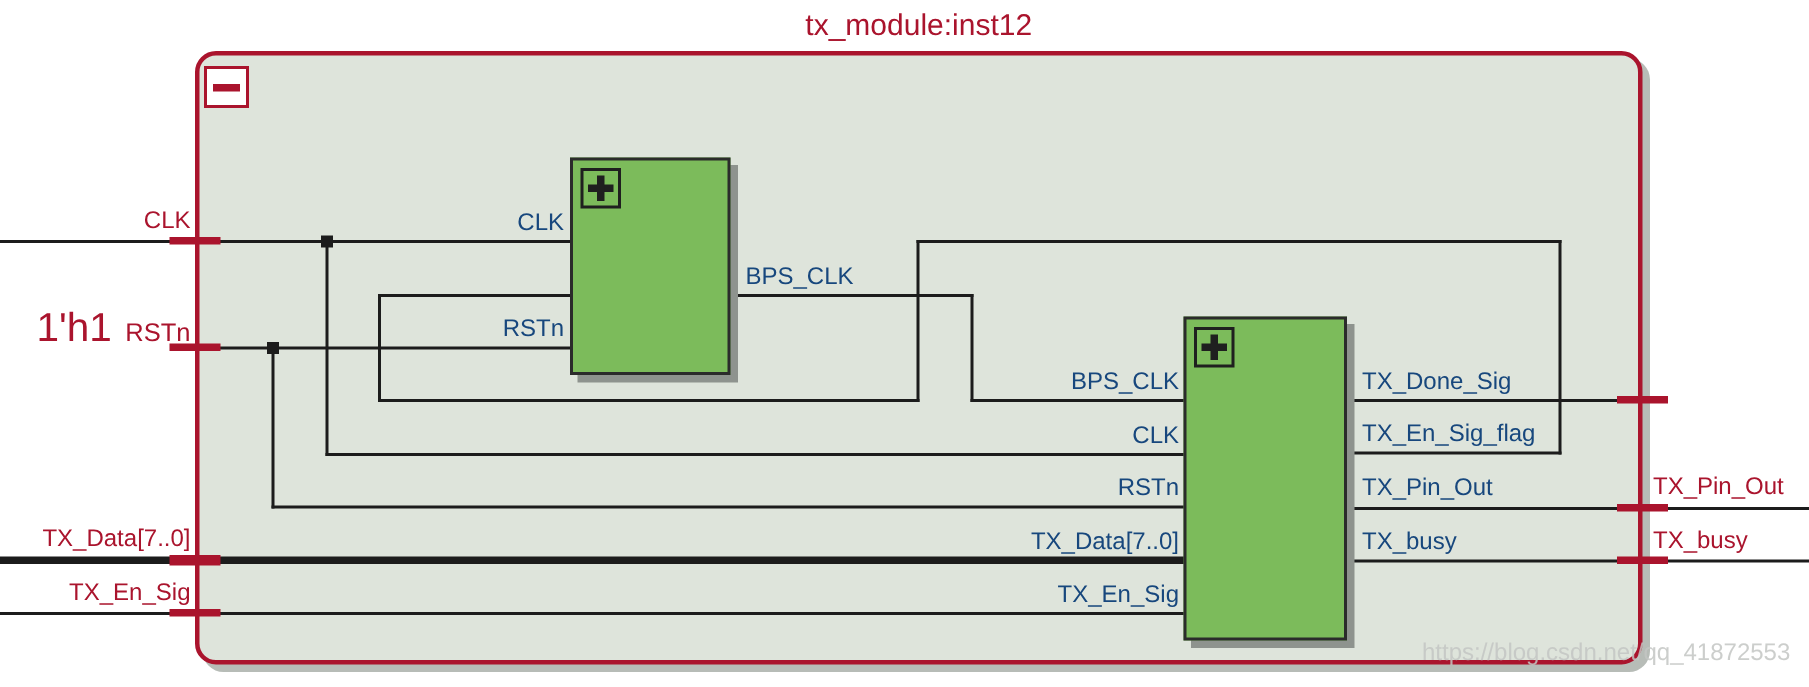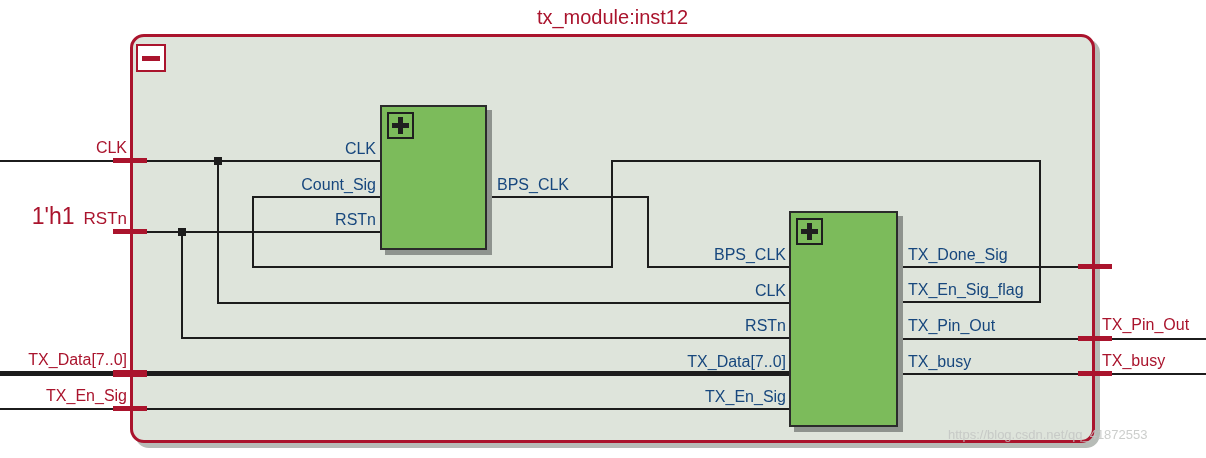--- a/index.html
+++ b/index.html
@@ -50,24 +50,24 @@
   .jdot{position:absolute;width:8px;height:8px;background:#1c1c1c;}
   
   .pl{position:absolute;font-size:16px;color:#17477D;height:20px;line-height:20px;white-space:nowrap;}
   .pr{text-align:right;}
   .xl{position:absolute;font-size:16px;color:#AA142D;height:20px;line-height:20px;white-space:nowrap;}
   .xr{text-align:right;}
   .const-row{
     position:absolute;display:flex;align-items:baseline;justify-content:flex-end;
     gap:9px;color:#AA142D;white-space:nowrap;
   }
-  .const-val{font-size:23px;}
+  .const-val{font-size:27px;}
   .const-name{font-size:17px;}
   .watermark{
-    position:absolute;left:948px;top:427px;font-size:13px;
+    position:absolute;left:948px;top:427px;font-size:16px;
     color:rgba(195,198,195,0.85);white-space:nowrap;
   }
 </style>
 </head>
 <body>
 
 <div class="canvas">
 
   <div class="module-box"></div>
   <div class="main-title">tx_module:inst12</div>
@@ -126,21 +126,20 @@
   <div class="tick" style="left:1078px;top:336px;"></div>
   <div class="tick" style="left:1078px;top:371px;"></div>
 
   <div class="block blk-u1">
     <div class="expand-btn">
       <div class="plus-h"></div>
       <div class="plus-v"></div>
     </div>
   </div>
   <div class="pl pr" style="left:226px;top:139px;width:150px;">CLK</div>
-  <div class="pl pr" style="left:226px;top:175px;width:150px;">Count_Sig</div>
   <div class="pl pr" style="left:226px;top:210px;width:150px;">RSTn</div>
   <div class="pl" style="left:497px;top:175px;width:130px;">BPS_CLK</div>
 
   <div class="block blk-u2">
     <div class="expand-btn">
       <div class="plus-h"></div>
       <div class="plus-v"></div>
     </div>
   </div>
   <div class="pl pr" style="left:636px;top:245px;width:150px;">BPS_CLK</div>

